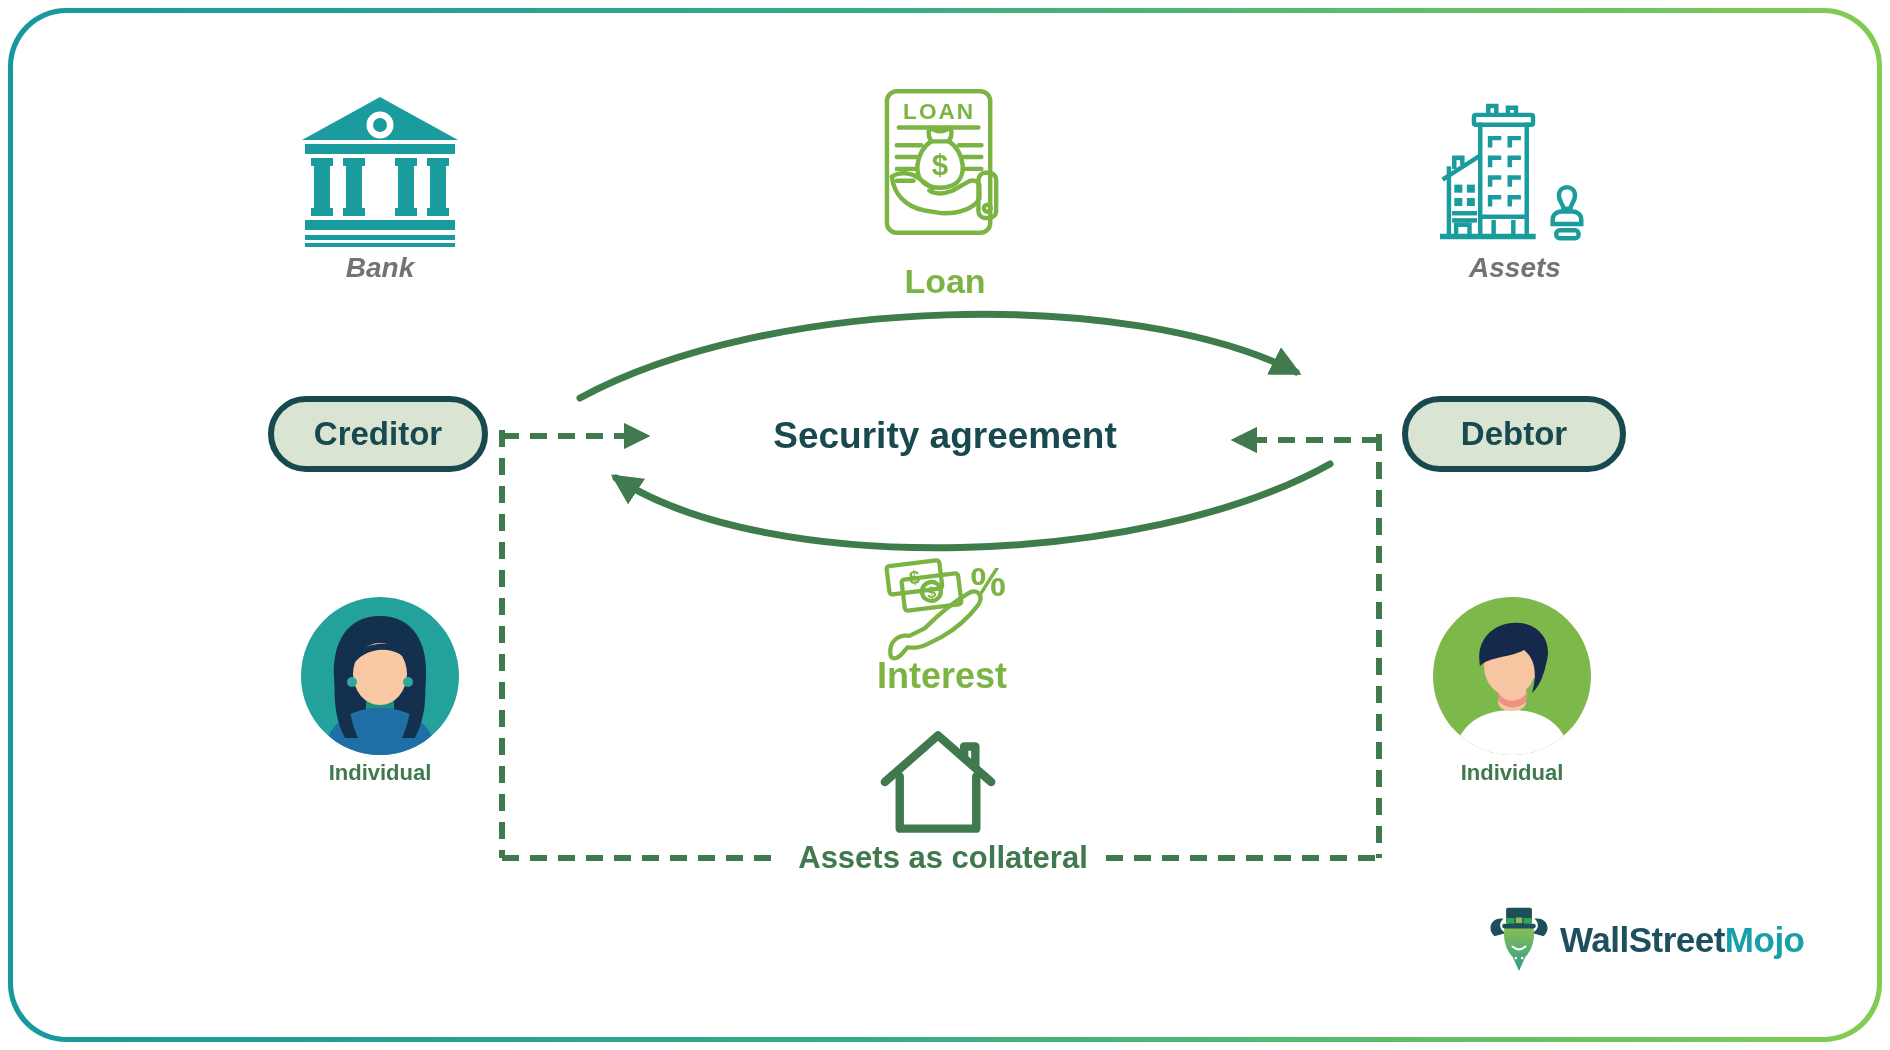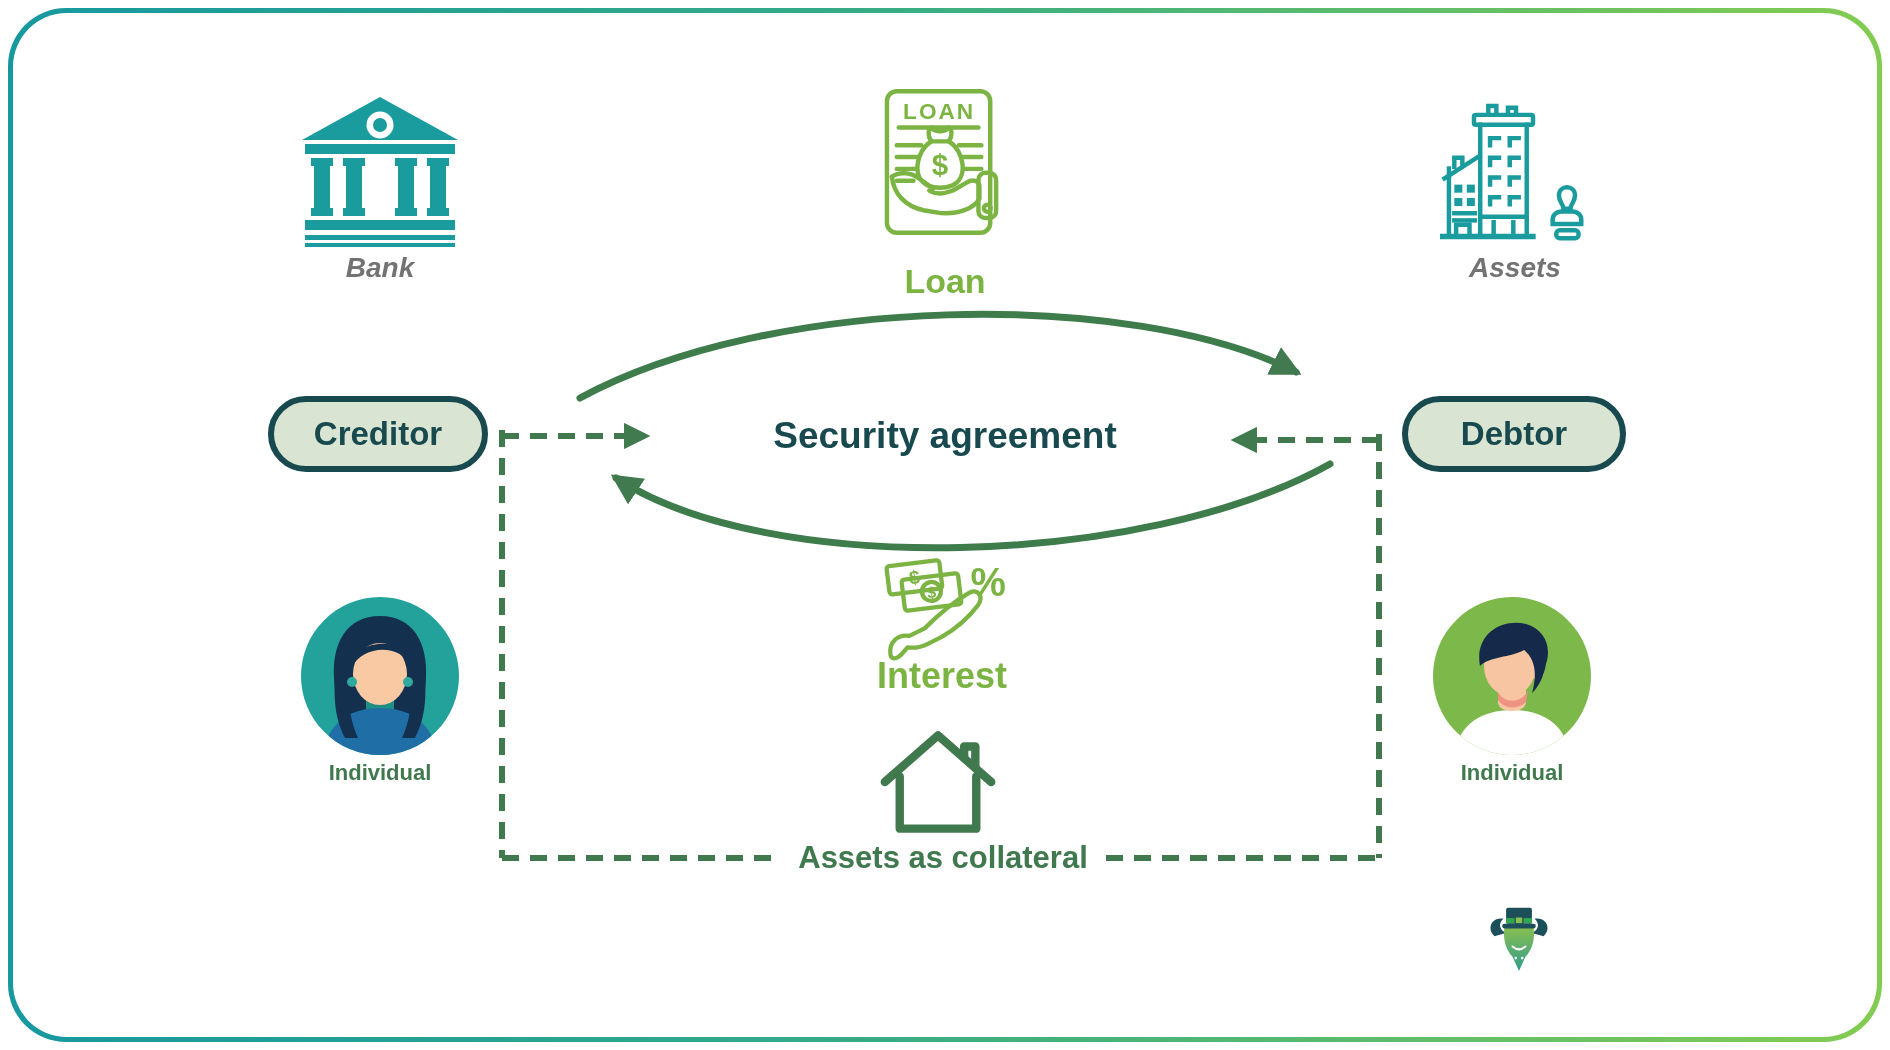--- a/index.html
+++ b/index.html
@@ -236,15 +236,16 @@
         <path d="M26 30 H70 C74 50 68 68 58 78 L48 100 L38 78 C28 68 22 50 26 30 Z" fill="url(#bullg)"></path>
         <rect x="28" y="2" width="40" height="25" rx="3" fill="#1C4F5A"></rect>
         <rect x="28" y="18" width="40" height="8" fill="#2FA84F"></rect>
         <rect x="42" y="16" width="12" height="11" rx="2" fill="#8CC04E" stroke="#1C4F5A" stroke-width="2"></rect>
         <rect x="22" y="27" width="52" height="7" rx="3.5" fill="#1C4F5A"></rect>
         <path d="M38 62 Q48 71 58 62" stroke="#fff" stroke-width="3" fill="none" stroke-linecap="round"></path>
         <circle cx="43" cy="80" r="2" fill="#fff"></circle>
           <circle cx="53" cy="80" r="2" fill="#fff"></circle>
       </svg>
     </span>
+    <span class="logo-text"><span class="p1">WallStreet</span><span class="p2">Mojo</span></span>
   </div>
 
 </div>
 
 </body></html>

